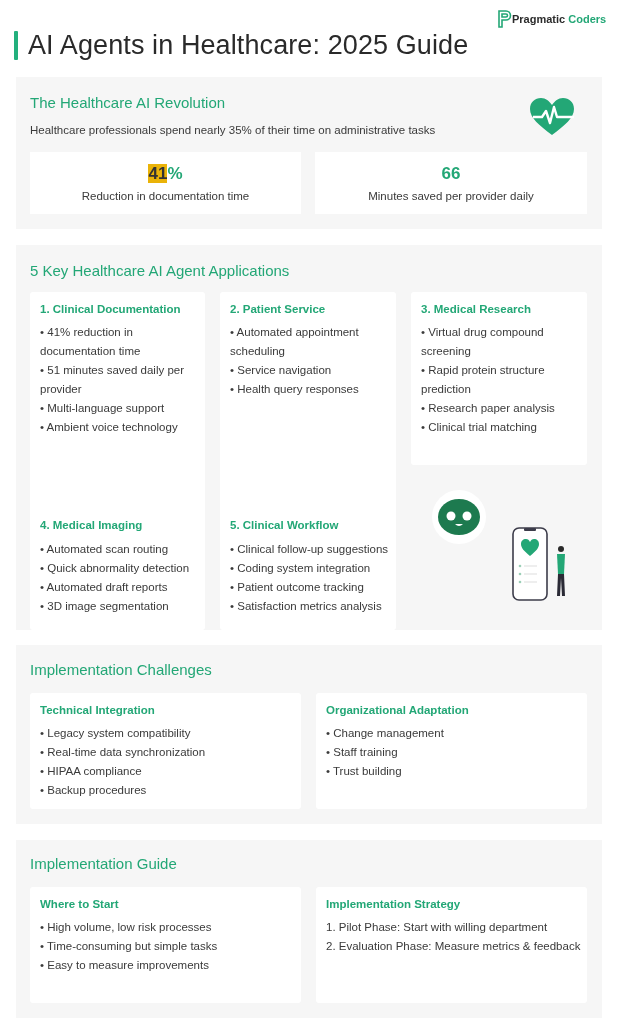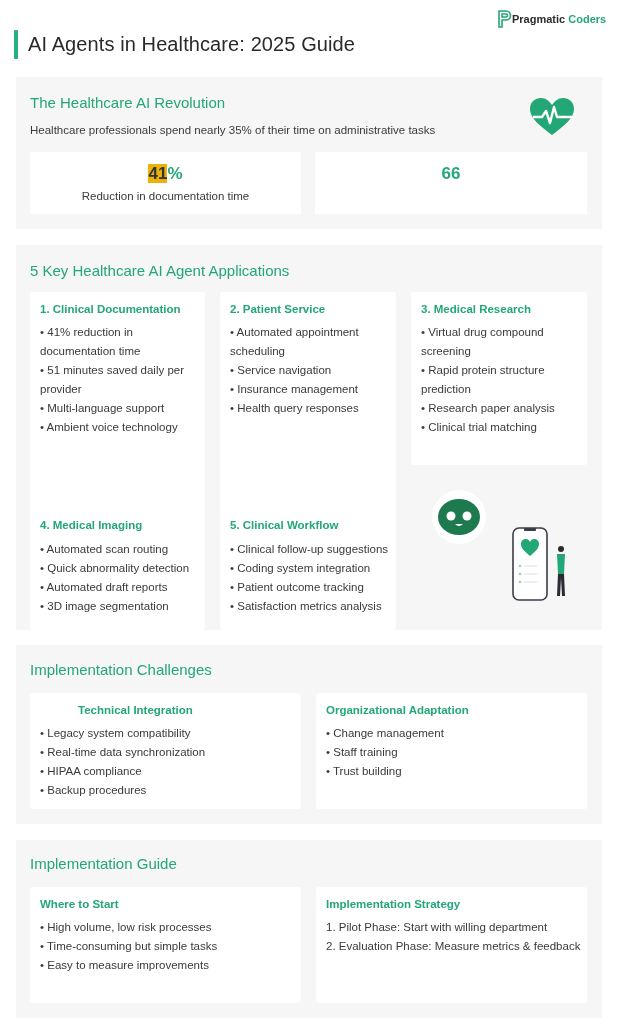--- a/index.html
+++ b/index.html
@@ -6,21 +6,21 @@
     html, body { width: 619px; height: 1024px; background: #ffffff; overflow: hidden; }
     body { font-family: "Liberation Sans", "DejaVu Sans", sans-serif; color: #333333; position: relative; }
 
     .logo { position: absolute; top: 9px; left: 497px; display: flex; align-items: center; }
     .logo svg { width: 15px; height: 20px; }
     .logo-text { font-size: 11px; font-weight: bold; color: #2b2b2b; }
     .logo-text .accent { color: #23a776; font-weight: bold; }
 
     .title-wrap { position: absolute; top: 30px; left: 14px; display: flex; align-items: center; }
     .title-bar { width: 4px; height: 29px; background: #23b07d; border-radius: 1px; margin-right: 10px; }
-    .title { font-size: 20px; font-weight: normal; color: #2a2a2a; letter-spacing: 0.1px; }
+    .title { font-size: 27px; font-weight: normal; color: #2a2a2a; letter-spacing: 0.1px; }
 
     .section { position: absolute; left: 16px; width: 586px; background: #f6f6f6; }
     .sec-title { position: absolute; left: 14px; font-size: 15px; color: #23a776; }
 
     .card { position: absolute; background: #ffffff; border-radius: 3px; }
     .card-title { position: absolute; left: 10px; font-size: 11.5px; font-weight: bold; color: #23a776; }
     .card-list { position: absolute; left: 10px; right: 6px; font-size: 11.5px; line-height: 19px; color: #3a3a3a; list-style: none; }
 
     .stat-card { position: absolute; background: #ffffff; text-align: center; }
     .stat-value { position: absolute; left: 0; right: 0; top: 12px; font-size: 17px; font-weight: bold; color: #23a776; }
@@ -50,20 +50,21 @@
   <svg style="position:absolute;left:511px;top:20px;" width="50" height="40" viewBox="0 0 50 40">
     <path d="M25 38 C12 28 3 21 3 12 C3 5 8 1 14 1 C19 1 22 4 25 8 C28 4 31 1 36 1 C42 1 47 5 47 12 C47 21 38 28 25 38 Z" fill="#23a776"></path>
     <polyline points="6,20 15,20 19,14 23,26 27,10 30,20 47,20" fill="none" stroke="#ffffff" stroke-width="2.4" stroke-linejoin="round"></polyline>
   </svg>
   <div class="stat-card" style="left:14px;top:75px;width:271px;height:62px;">
     <div class="stat-value"><span class="hl">41</span><span>%</span></div>
     <div class="stat-label">Reduction in documentation time</div>
   </div>
   <div class="stat-card" style="left:299px;top:75px;width:272px;height:62px;">
     <div class="stat-value">66</div>
+    <div class="stat-label">Minutes saved per provider daily</div>
   </div>
 </div>
 
 <div class="section" style="top:245px;height:385px;">
   <div class="sec-title" style="top:17px;">5 Key Healthcare AI Agent Applications</div>
 
   <div class="card" style="left:14px;top:47px;width:175px;height:338px;">
     <div class="card-title" style="top:11px;">1. Clinical Documentation</div>
     <ul class="card-list" style="top:31px;">
       <li>• <span>41% reduction in documentation time</span></li>
@@ -78,21 +79,20 @@
       <li>• <span>Automated draft reports</span></li>
       <li>• <span>3D image segmentation</span></li>
     </ul>
   </div>
 
   <div class="card" style="left:204px;top:47px;width:176px;height:338px;">
     <div class="card-title" style="top:11px;">2. Patient Service</div>
     <ul class="card-list" style="top:31px;">
       <li>• <span>Automated appointment scheduling</span></li>
       <li>• <span>Service navigation</span></li>
-      <li>• <span>Insurance management</span></li>
       <li>• <span>Health query responses</span></li>
     </ul>
     <div class="card-title" style="top:227px;">5. Clinical Workflow</div>
     <ul class="card-list" style="top:248px;">
       <li>• <span>Clinical follow-up suggestions</span></li>
       <li>• <span>Coding system integration</span></li>
       <li>• <span>Patient outcome tracking</span></li>
       <li>• <span>Satisfaction metrics analysis</span></li>
     </ul>
   </div>
@@ -124,21 +124,21 @@
       <rect x="93" y="91.5" width="13" height="1" fill="#dddddd"></rect>
     <circle cx="130" cy="59" r="3" fill="#2a2a2a"></circle>
     <path d="M126 64 L134 64 L133 84 L127 84 Z" fill="#23a776"></path>
     <path d="M127 84 L126 106 L129 106 L130 88 L131 106 L134 106 L133 84 Z" fill="#2a2a35"></path>
   </svg>
 </div>
 
 <div class="section" style="top:645px;height:179px;">
   <div class="sec-title" style="top:16px;">Implementation Challenges</div>
   <div class="card" style="left:14px;top:48px;width:271px;height:116px;">
-    <div class="card-title" style="top:11px;margin-left:38px;">Technical Integration</div>
+    <div class="card-title" style="top:11px;">Technical Integration</div>
     <ul class="card-list" style="top:31px;">
       <li>• <span>Legacy system compatibility</span></li>
       <li>• <span>Real-time data synchronization</span></li>
       <li>• <span>HIPAA compliance</span></li>
       <li>• <span>Backup procedures</span></li>
     </ul>
   </div>
   <div class="card" style="left:300px;top:48px;width:271px;height:116px;">
     <div class="card-title" style="top:11px;">Organizational Adaptation</div>
     <ul class="card-list" style="top:31px;">

